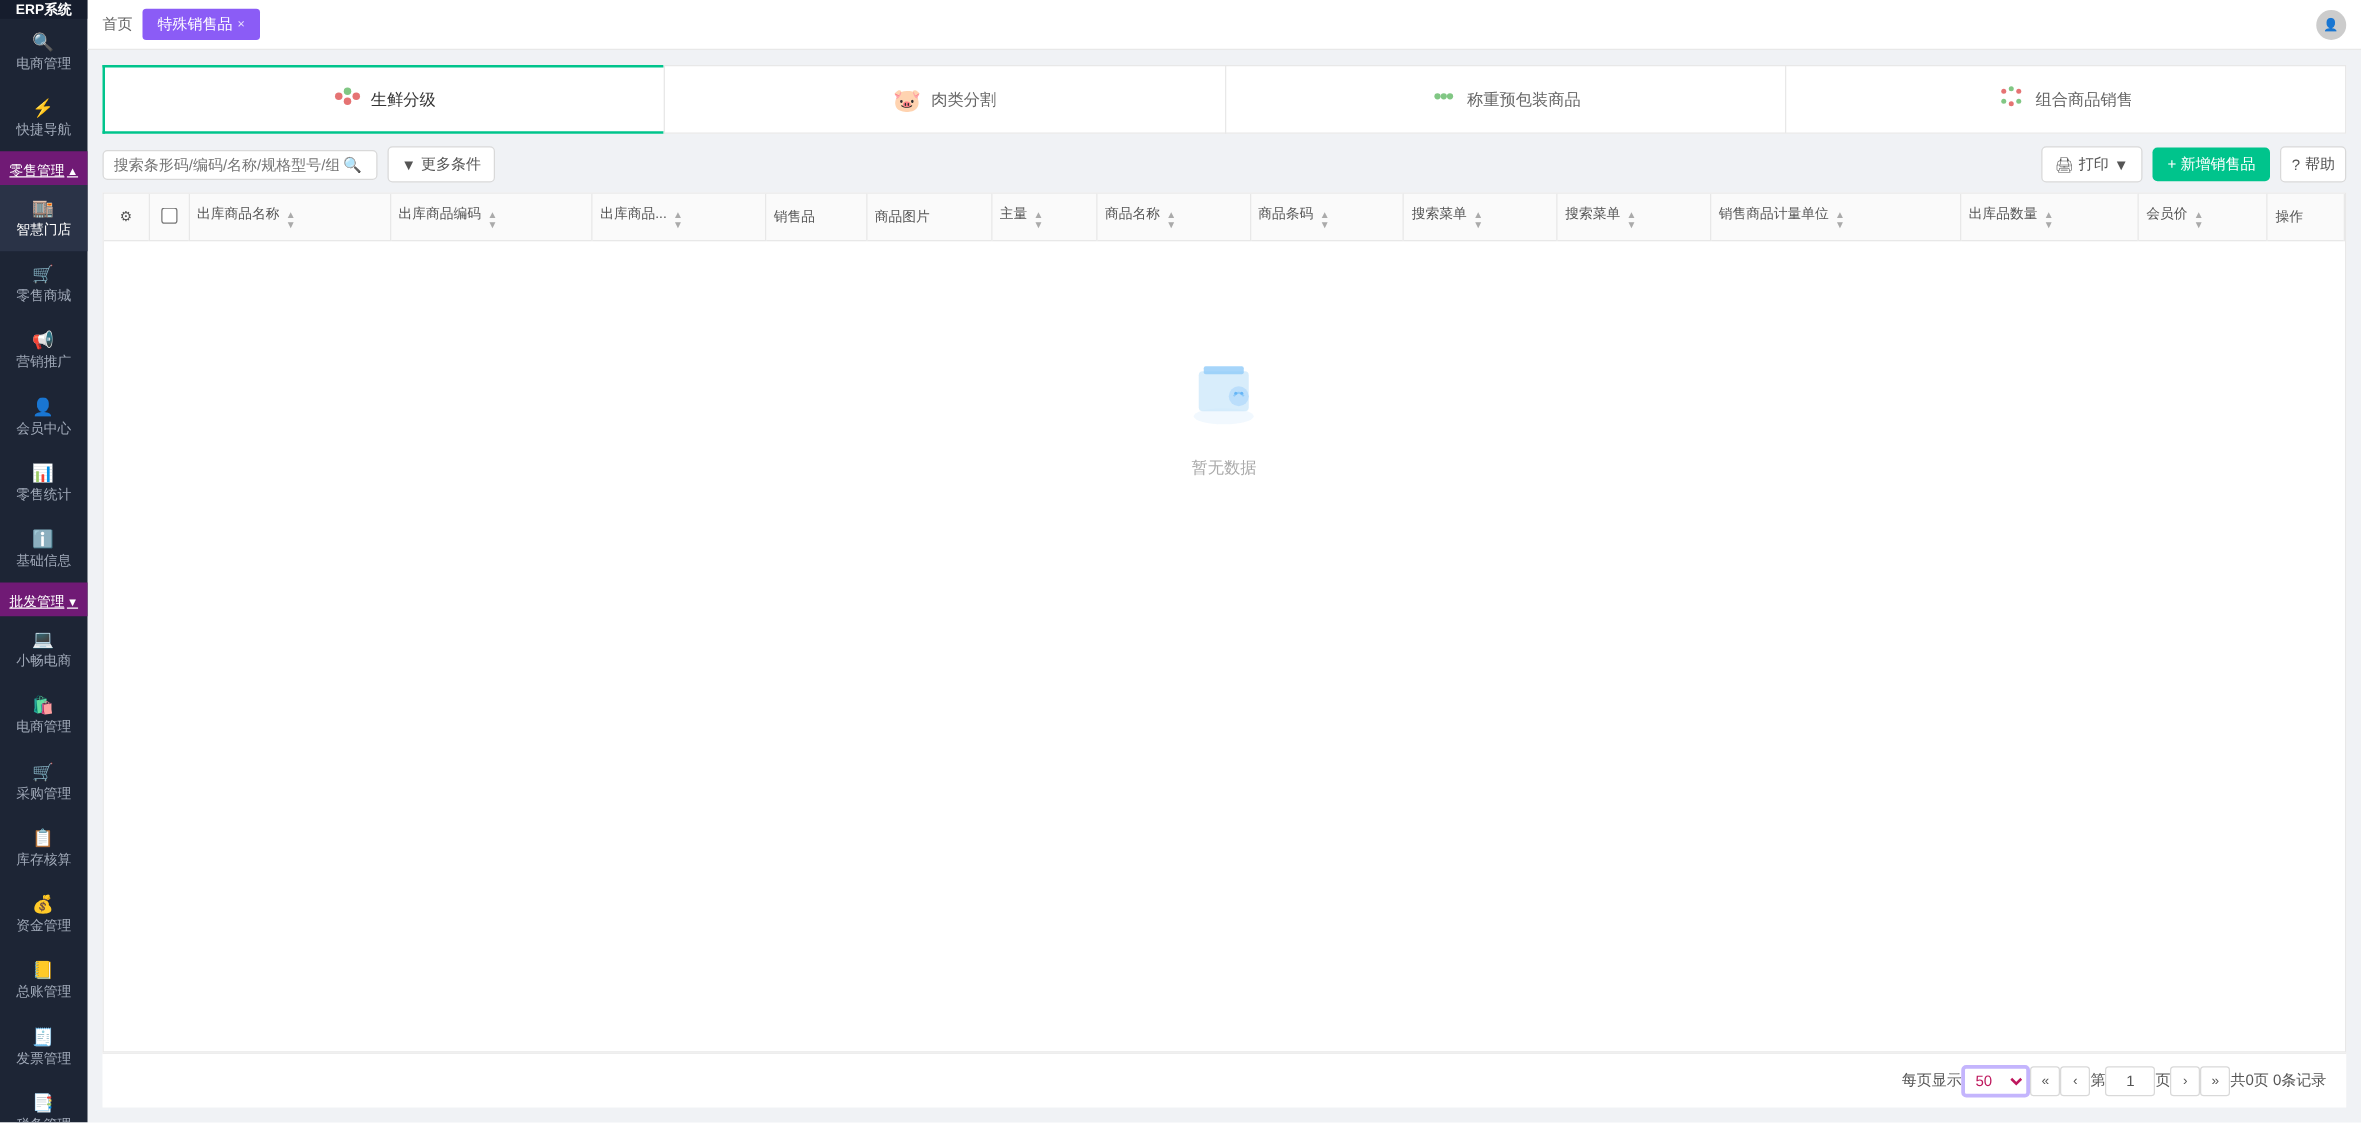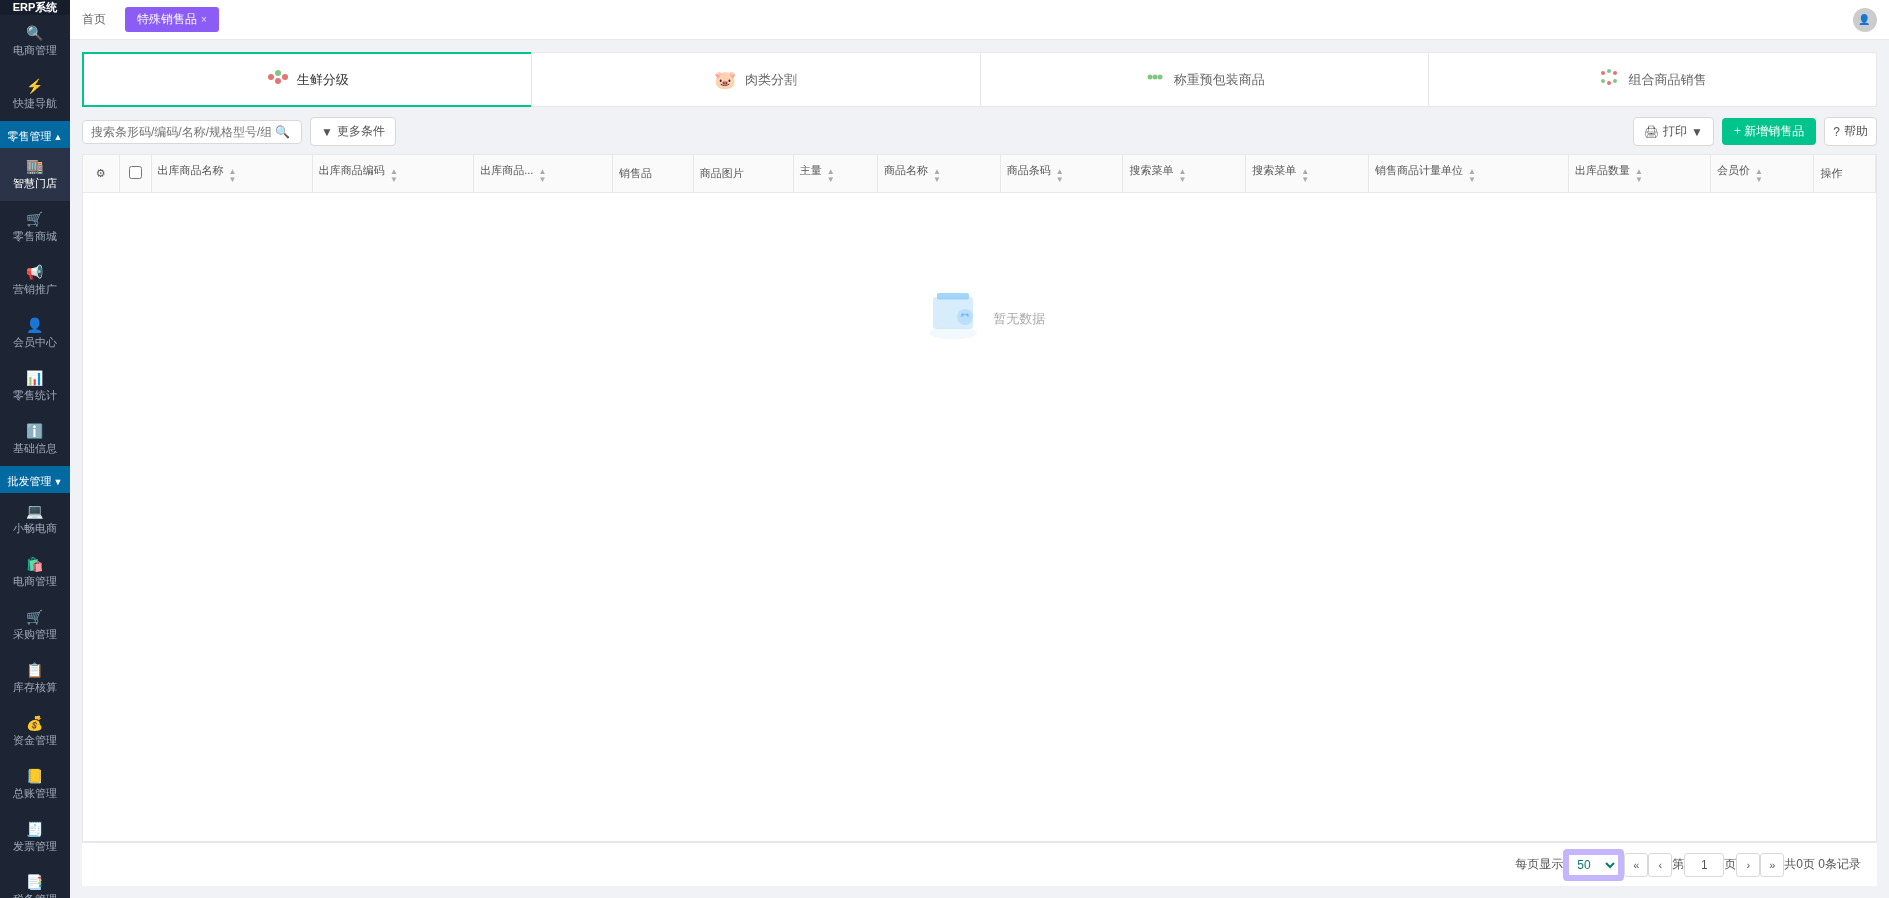--- a/index.html
+++ b/index.html
@@ -41,42 +41,43 @@
     .sidebar-section-header {
       padding: 8px 4px 4px;
       text-align: center;
       cursor: pointer;
       font-size: 11px;
       color: #fff;
       display: flex;
       align-items: center;
       justify-content: center;
       gap: 2px;
-      background: #0369a1;
+      background: #701a75;
+      text-decoration: underline;
     }
     .sidebar-section-header .arrow { font-size: 9px; }
 
     
     .main-content {
       flex: 1;
       display: flex;
       flex-direction: column;
       height: 100%;
       overflow: hidden;
     }
 
     
     .topbar {
       height: 40px;
       background: #fff;
       display: flex;
       align-items: center;
       padding: 0 12px;
       border-bottom: 1px solid #e8e8e8;
-      gap: 19px;
+      gap: 8px;
     }
     .topbar-home {
       font-size: 12px;
       color: #666;
       cursor: pointer;
     }
     .topbar-tab {
       background: #8b5cf6;
       color: #fff;
       padding: 4px 12px;
@@ -250,21 +251,21 @@
       border-right: 1px solid #e8e8e8;
       font-size: 11px;
     }
     table thead th .sort-icons { display: inline-flex; flex-direction: column; font-size: 8px; margin-left: 2px; color: #aaa; line-height: 1; }
     .th-gear { width: 36px; text-align: center; }
     .th-check { width: 32px; text-align: center; }
 
     
     .empty-state {
       display: flex;
-      flex-direction: row;
+      flex-direction: column;
       align-items: center;
       justify-content: center;
       padding: 80px 0;
       color: #aaa;
       font-size: 13px;
     }
     .empty-icon {
       width: 80px;
       height: 80px;
       margin-bottom: 12px;
@@ -278,25 +279,25 @@
       display: flex;
       align-items: center;
       justify-content: flex-end;
       padding: 0 16px;
       gap: 0;
       font-size: 12px;
       color: #555;
       flex-shrink: 0;
     }
     .page-size-select {
-      border: 6px solid #c4b5fd;
+      border: 3px solid #c4b5fd;
       border-radius: 4px;
       padding: 2px 4px;
       font-size: 12px;
-      color: #0f766e;
+      color: #be185d;
       background: #fff;
     }
     .page-btn {
       width: 24px;
       height: 24px;
       border: 1px solid #d9d9d9;
       border-radius: 3px;
       background: #fff;
       cursor: pointer;
       display: flex;

